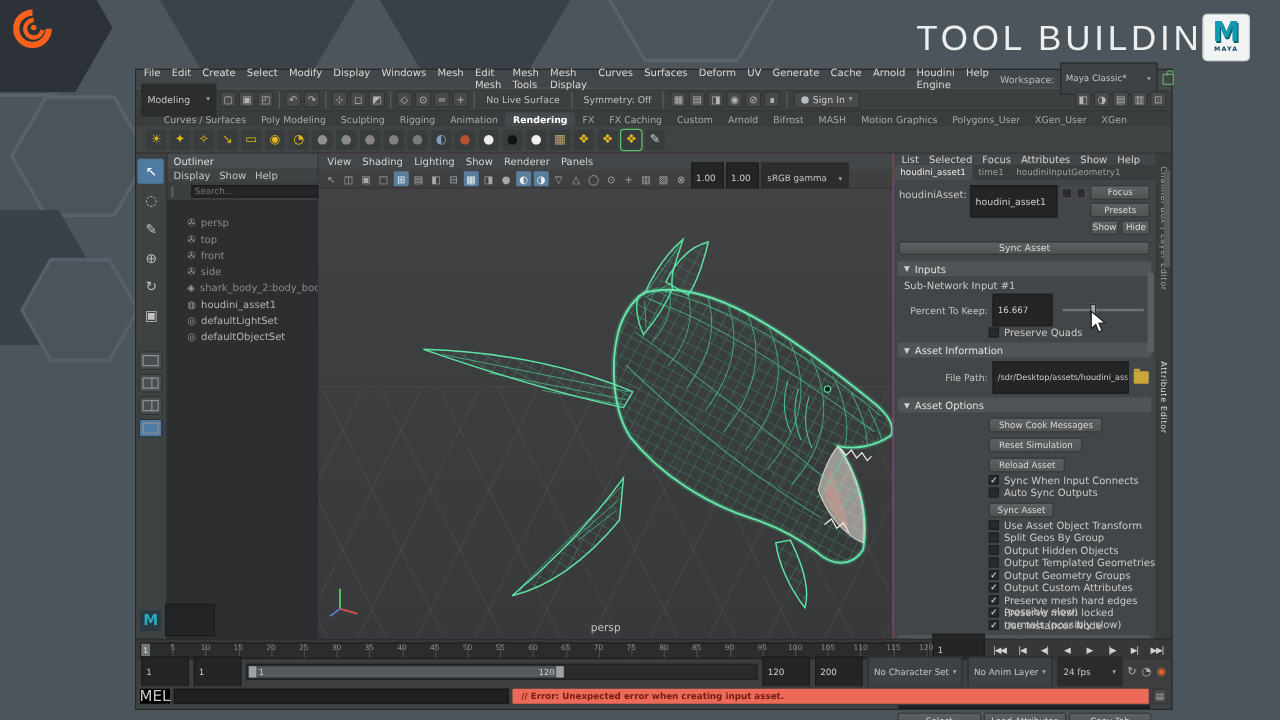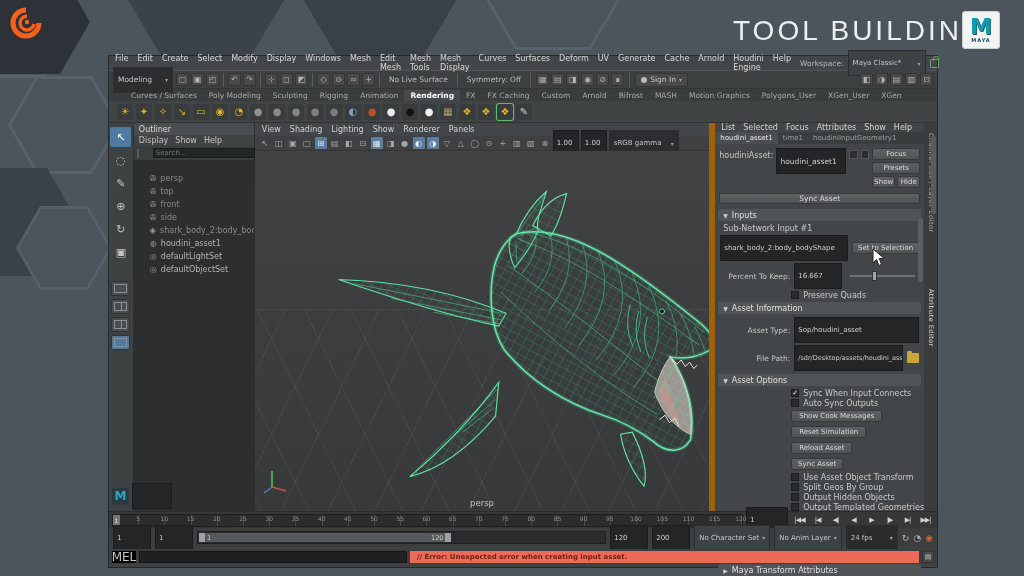--- a/index.html
+++ b/index.html
@@ -62,21 +62,21 @@
   .ol-search{height:14px;display:flex;align-items:center;gap:14px;background:#3b3e3f;padding:2px 3px}
   .ol-search .box{width:9px;height:9px;border:1px solid #5a5d5f}
   .ol-search input{flex:1;height:10px;background:#242526;border:1px solid #1b1c1d;color:#bdbdbd;font-size:7px;padding:0 2px;font-family:"DejaVu Sans",sans-serif}
   .ol-search::after{content:"▾";font-size:6px;color:#9f9f9f}
   .ol-list{flex:1;background:#2c2e2f;position:relative;padding-top:12px;overflow:hidden}
   .ol-item{height:13px;display:flex;align-items:center;gap:4px;padding-left:16px;color:#b4b4b4}
   .ol-item .ic{font-size:8px;color:#9a9a9a}
   .ol-item.dim{color:#8a8a8a}
   .ol-scroll{position:absolute;right:1px;top:13px;width:5px;height:78px;background:#595c5e;border-radius:2px}
 
-  .viewport{width:540px;display:flex;flex-direction:column;background:#a21caf;border-right:6px solid #a16207}
+  .viewport{width:540px;display:flex;flex-direction:column;background:#a21caf;border-right:1px solid #a16207}
   .vp-menus{height:13px;display:flex;gap:9px;align-items:center;background:#434648;padding:0 7px;font-size:8px;color:#d2d2d2}
   .vp-icons{height:15px;display:flex;align-items:center;gap:2px;background:#3e4042;border-bottom:1px solid #333536;padding:0 4px}
   .vp-ic{min-width:12px;height:12px;display:flex;align-items:center;justify-content:center;font-size:8px;color:#a8a8a8}
   .vp-ic.active{background:#5a7f9e;color:#eee;border-radius:1px}
   .vp-num{width:26px;height:11px;font-size:7px}
   .vp-dd{width:70px;height:11px;font-size:7px;background:#2c2d2e}
   .canvas{flex:1;position:relative;background:linear-gradient(#424344 0%,#3c3d3e 45%,#38393a 100%);overflow:hidden}
   .gridfloor{position:absolute;left:-40px;right:-40px;top:44%;bottom:0;border-top:1px solid rgba(255,255,255,0.05);
     background:repeating-linear-gradient(64deg,rgba(255,255,255,0.055) 0 1px,transparent 1px 42px),
                repeating-linear-gradient(-64deg,rgba(255,255,255,0.055) 0 1px,transparent 1px 42px)}
@@ -99,21 +99,21 @@
   .sync-big{height:15px;margin:3px 4px;font-size:7.5px}
   .section{height:12px;background:#515456;border-radius:2px;margin:2px 3px;display:flex;align-items:center;gap:4px;padding:0 5px;color:#e0e0e0;flex:none}
   .section .tri{font-size:6px;color:#cfcfcf}
   .ae-row{display:flex;align-items:center;gap:4px;padding:1px 5px;flex:none}
   .ae-row .rl{width:70px;text-align:right;color:#c2c2c2;flex:none;font-size:7.5px}
   .ae-row .fld{height:12px;font-size:7px;flex:1}
   .folder{width:12px;height:10px;background:#caa53a;border-radius:1px;position:relative;flex:none}
   .folder::before{content:"";position:absolute;left:0;top:-2px;width:5px;height:2px;background:#caa53a;border-radius:1px 1px 0 0}
   .slider{flex:1;height:2px;background:#707375;position:relative;margin:0 4px}
   .slider .knob{position:absolute;left:34%;top:-4px;width:5px;height:10px;background:#a2a5a7;border:1px solid #2e3031}
-  .check-row{display:flex;align-items:center;gap:4px;height:10px;padding-left:76px;flex:none}
+  .check-row{display:flex;gap:4px;height:10px;padding-left:76px;flex:none}
   .cb{width:8px;height:8px;background:#2a2b2c;border:1px solid #1d1e1f;flex:none;line-height:6px;font-size:7px;color:#eee;text-align:center}
   .cb.checked::after{content:"✓"}
   .opt-btn{height:12px;margin:2px 0 2px 76px;width:max-content;padding:0 7px;font-size:7px;flex:none}
   .sync-small{height:12px;margin:2px 0 2px 76px;width:52px;font-size:7px;flex:none}
   .collapsed .tri{color:#cfcfcf}
   .ae-bottom{margin-top:auto;flex:none}
   .notes-row{display:flex;gap:4px;padding:2px 5px;color:#c2c2c2}
   .notes-box{height:16px;background:#242526;border:1px solid #1b1c1d;margin:0 4px 3px 4px}
   .ae-footer{display:flex;gap:2px;padding:0 3px 3px 3px}
   .ae-footer .btn{flex:1;height:13px;font-size:7px}
@@ -582,70 +582,62 @@
       <div class="btn sync-big">Sync Asset</div>
 
       <div class="section">
         <span class="tri">▼</span>
           <span>Inputs</span>
       </div>
       <div class="ae-row" style="padding-left:8px">
           <span>Sub-Network Input #1</span>
         </div>
       <div class="ae-row">
-        <span class="fld">shark_body_2:body_bodyShape</span>
-        <span class="btn" style="height:12px;padding:0 5px;font-size:7px">Set to Selection</span>
-      </div>
-      <div class="ae-row">
         <span class="rl">Percent To Keep:</span>
         <span class="fld" style="flex:none;width:48px">16.667</span>
         <span class="slider">
             <span class="knob"></span>
           </span>
       </div>
       <div class="check-row">
         <span class="cb"></span>
         <span>Preserve Quads</span>
       </div>
 
       <div class="section">
         <span class="tri">▼</span>
           <span>Asset Information</span>
       </div>
       <div class="ae-row">
-        <span class="rl">Asset Type:</span>
-        <span class="fld">Sop/houdini_asset</span>
-      </div>
-      <div class="ae-row">
         <span class="rl">File Path:</span>
         <span class="fld" style="font-size:6.5px">/sdr/Desktop/assets/houdini_asset.hda</span>
         <span class="folder"></span>
       </div>
 
       <div class="section">
         <span class="tri">▼</span>
           <span>Asset Options</span>
       </div>
       <span style="display:flex;flex-direction:column;flex:none">
 
-          <span class="check-row">
-            <span class="cb checked"></span>
-            <span>Sync When Input Connects</span>
-          </span>
-
-          <span class="check-row">
-            <span class="cb"></span>
-            <span>Auto Sync Outputs</span>
-          </span>
-        </span>
-      <span style="display:flex;flex-direction:column;flex:none">
-
       <span class="btn opt-btn">Show Cook Messages</span>
           <span class="btn opt-btn">Reset Simulation</span>
           <span class="btn opt-btn">Reload Asset</span>
+        </span>
+      <span style="display:flex;flex-direction:column;flex:none">
+
+          <span class="check-row">
+            <span class="cb checked"></span>
+            <span>Sync When Input Connects</span>
+          </span>
+
+          <span class="check-row">
+            <span class="cb"></span>
+            <span>Auto Sync Outputs</span>
+          </span>
         </span>
       <span class="btn sync-small">Sync Asset</span>
       <span style="display:flex;flex-direction:column;flex:none">
 
           <span class="check-row">
             <span class="cb"></span>
             <span>Use Asset Object Transform</span>
           </span>
 
           <span class="check-row">

